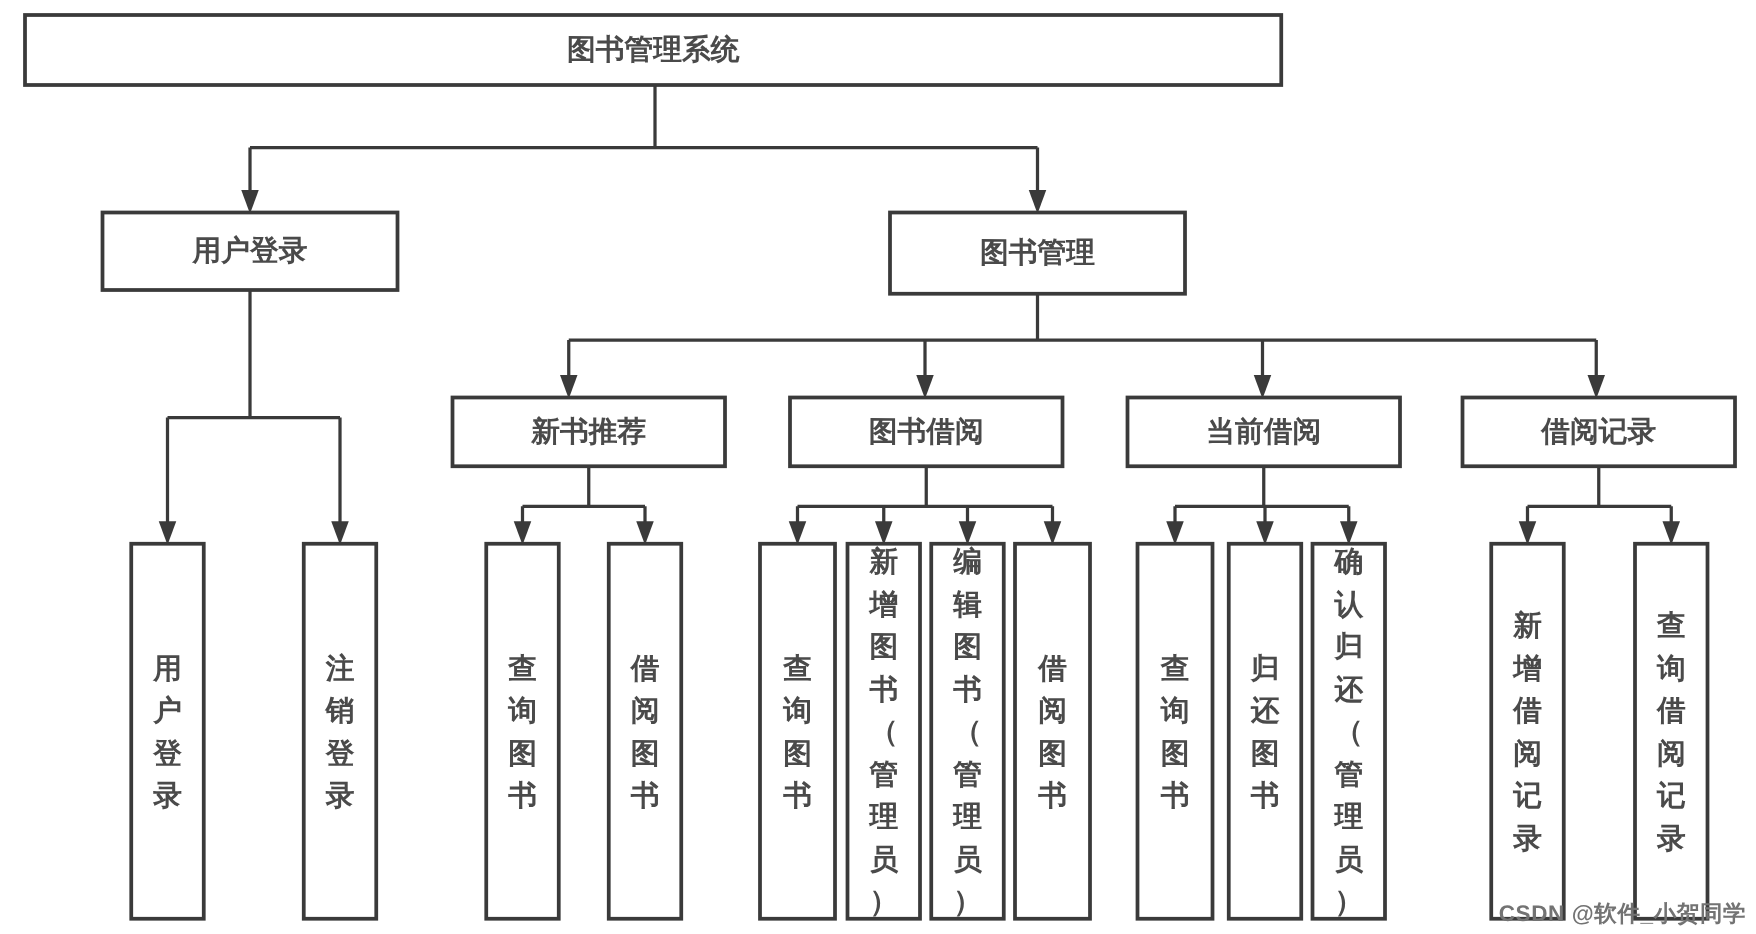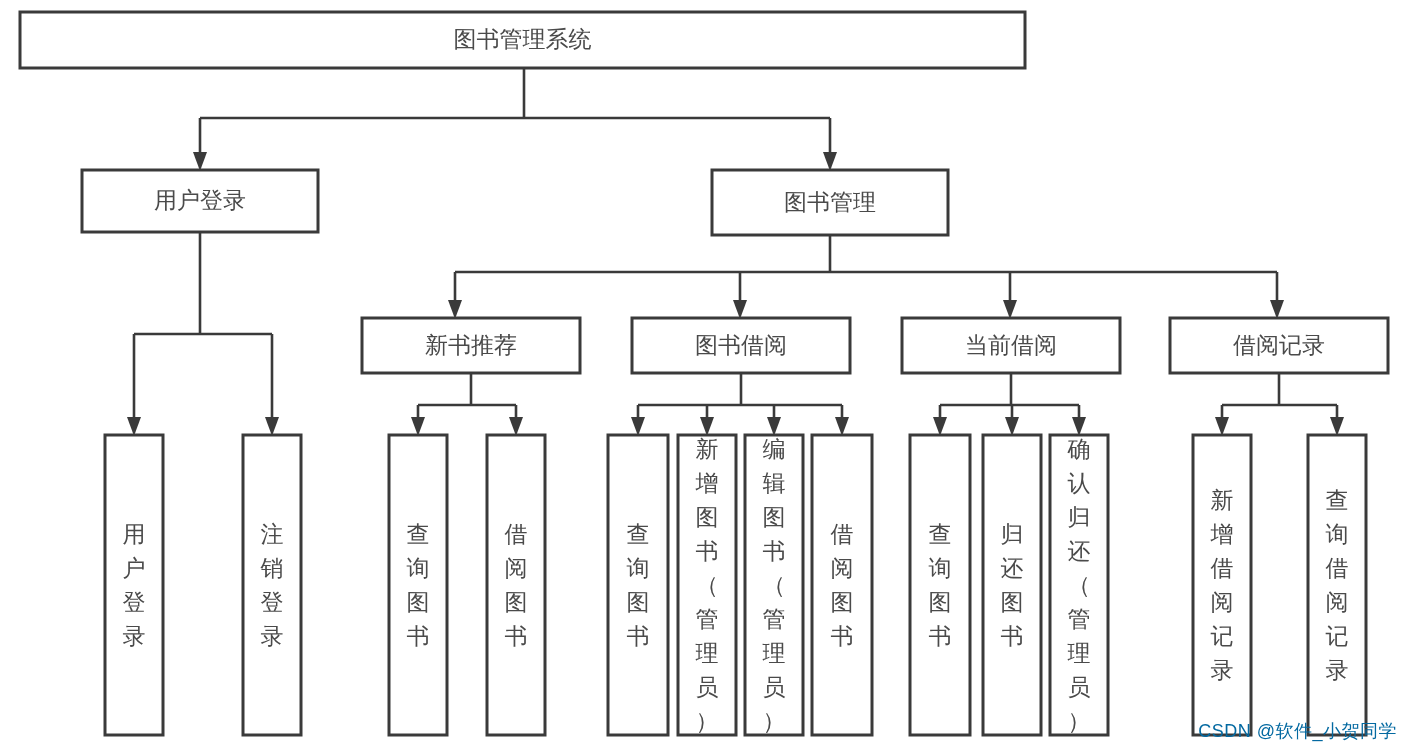--- a/index.html
+++ b/index.html
@@ -14,20 +14,21 @@
     font-family: "Liberation Sans", "DejaVu Sans", sans-serif;
     overflow: hidden;
     position: relative;
   }
   #diagram-root {
     position: absolute;
     left: 0;
     top: 0;
     width: 1405px;
     height: 747px;
+    font-weight: bold;
   }
   svg#tree-svg {
     display: block;
     width: 1405px;
     height: 747px;
   }
   .node-box {
     fill: #ffffff;
     stroke: #3a3a3a;
     stroke-width: 3;
@@ -52,21 +53,21 @@
     stroke-linecap: butt;
   }
   .arrow-head {
     fill: #3a3a3a;
     stroke: none;
   }
   .watermark {
     position: absolute;
     right: 8px;
     bottom: 4px;
-    color: #0369a1;
+    color: #737373;
     font-size: 18px;
     font-family: "Liberation Sans", "DejaVu Sans", sans-serif;
     white-space: nowrap;
     letter-spacing: 0.5px;
     pointer-events: none;
   }
 </style>
 </head>
 <body>
 

